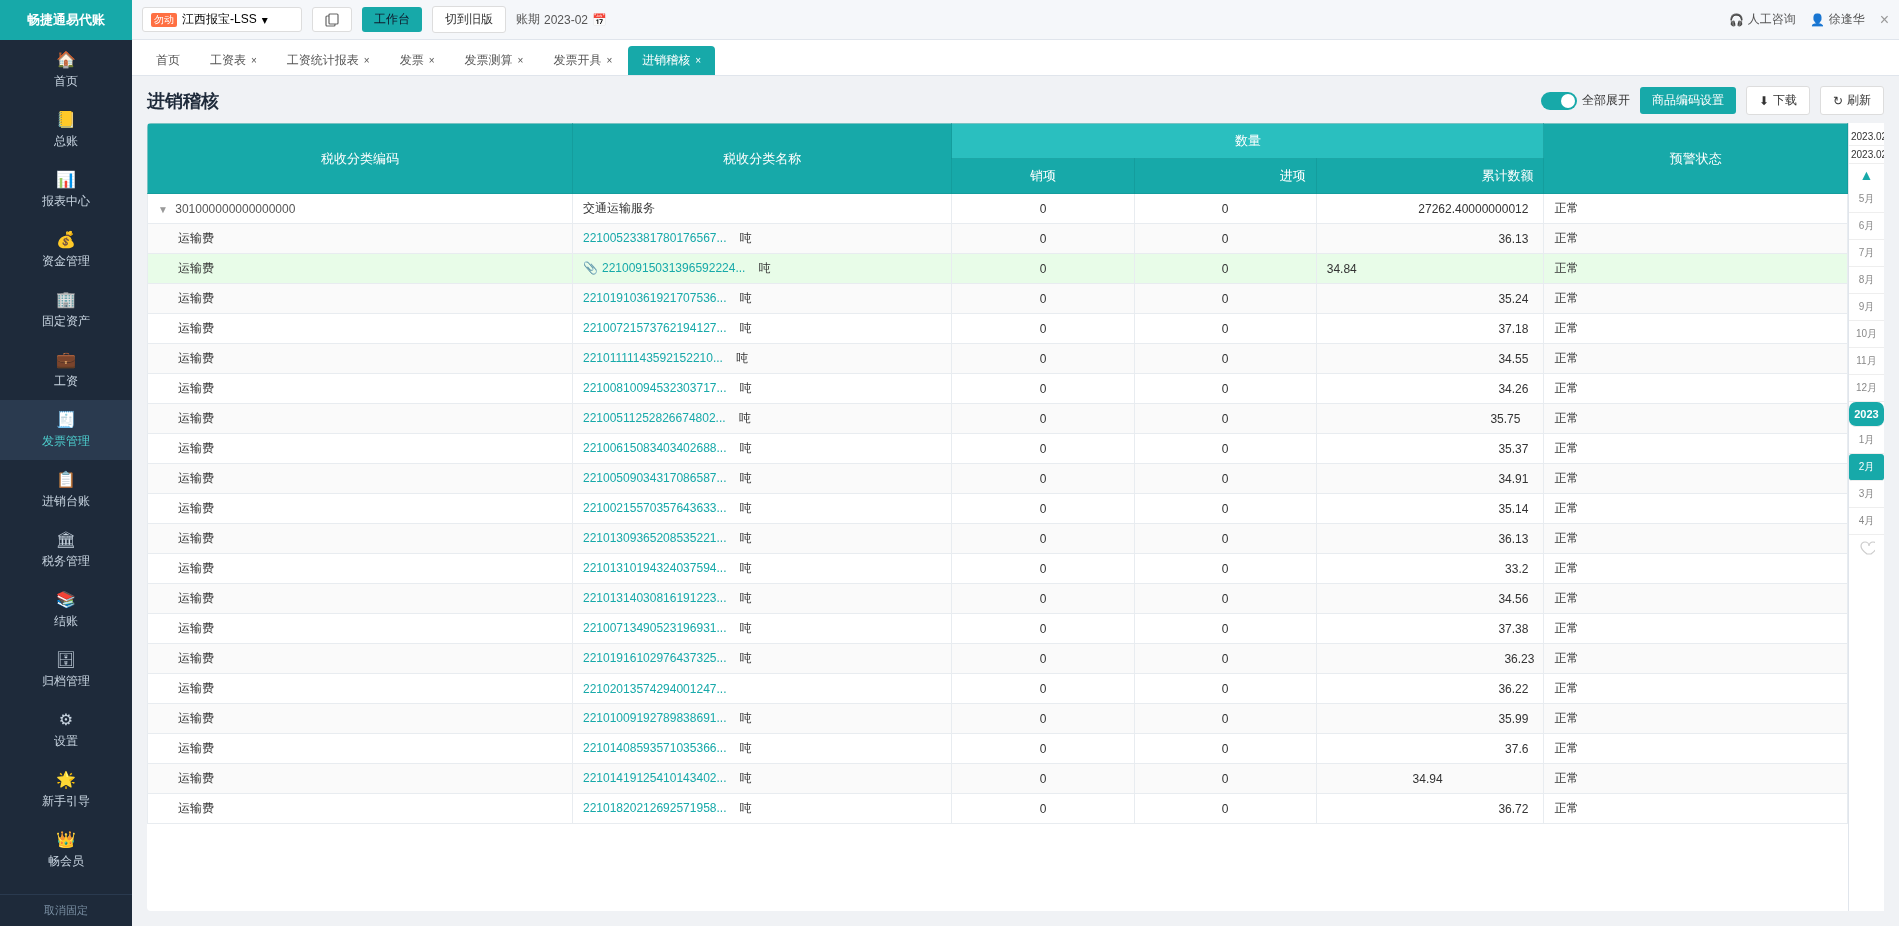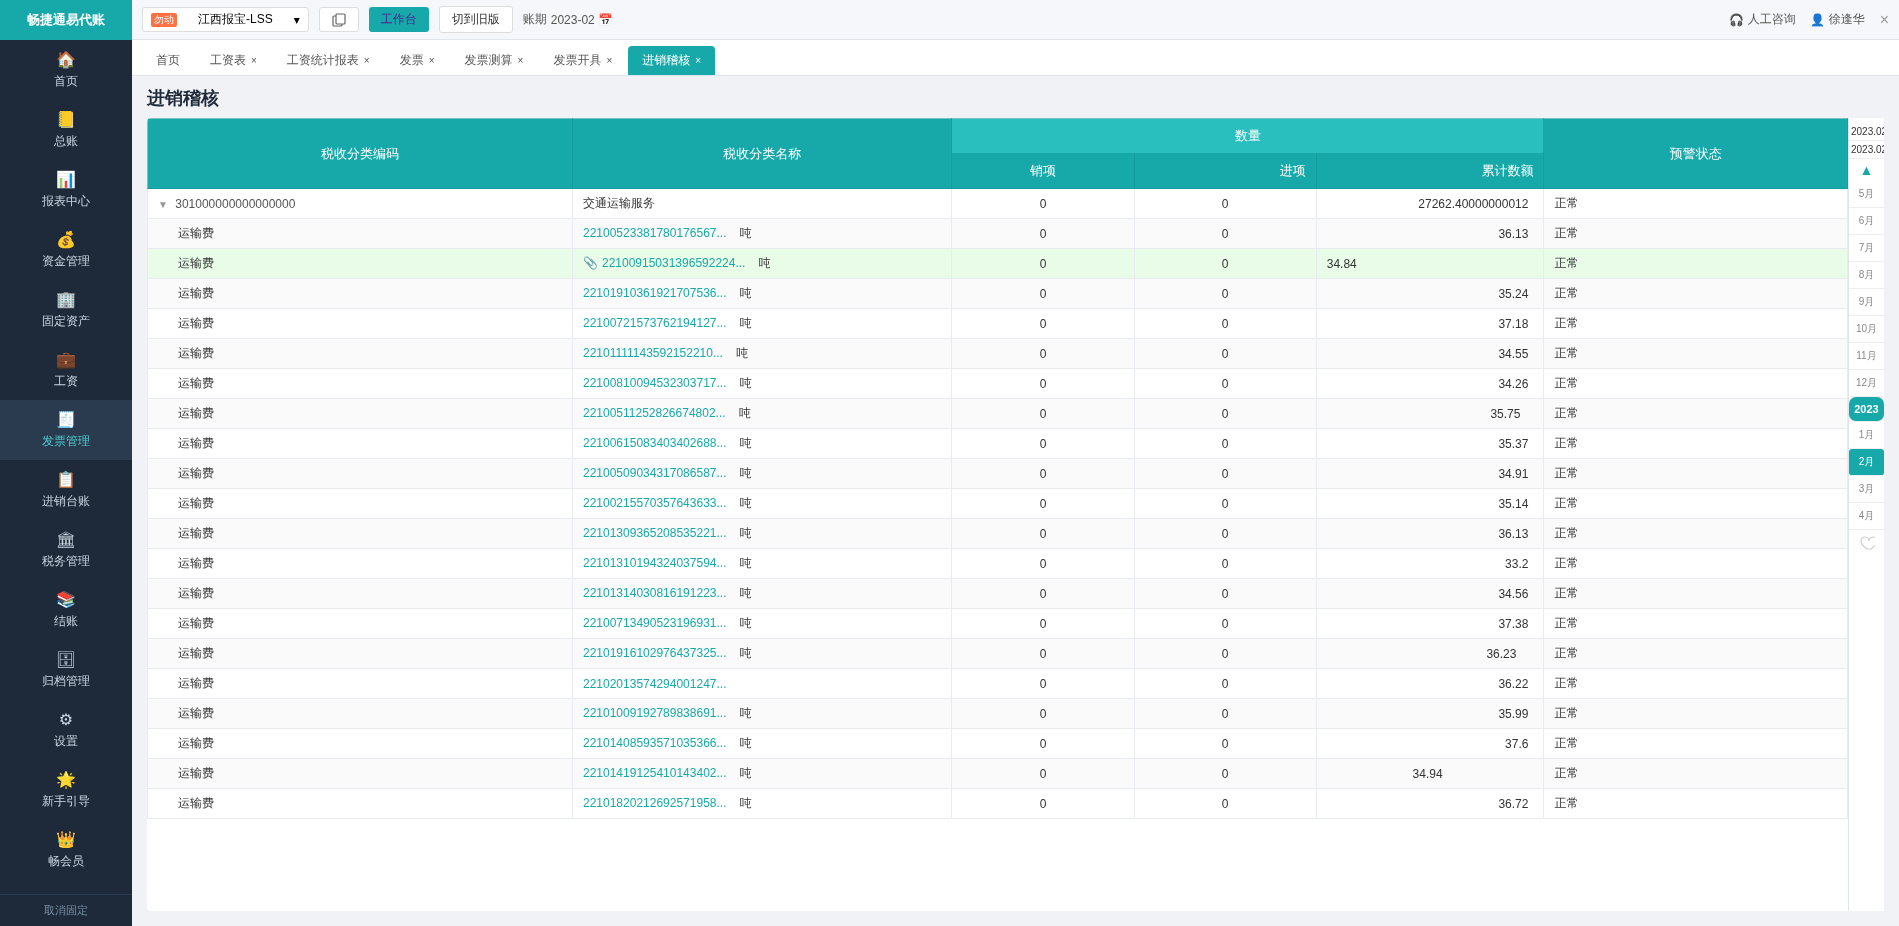--- a/index.html
+++ b/index.html
@@ -72,33 +72,33 @@
     }
     .company-selector {
       display: flex;
       align-items: center;
       background: white;
       border: 1px solid #ddd;
       border-radius: 3px;
       padding: 3px 8px;
       font-size: 12px;
       cursor: pointer;
-      gap: 21px;
+      gap: 5px;
       min-width: 160px;
     }
     .company-tag {
       background: #ff7043;
       color: white;
       border-radius: 2px;
       padding: 0 3px;
       font-size: 10px;
     }
     .topbar-btn {
       background: #17a9a9;
-      color: #4c1d95;
+      color: #0f172a;
       border: none;
       border-radius: 3px;
       padding: 4px 12px;
       font-size: 12px;
       cursor: pointer;
     }
     .topbar-btn-outline {
       background: white;
       color: #333;
       border: 1px solid #ddd;
@@ -440,20 +440,35 @@
     <div class="tab active">
       <span>进销稽核</span>
       <span class="tab-close">×</span>
     </div>
   </div>
 
   <div class="page-content">
 
     <div class="page-header">
       <h2 class="page-title">进销稽核</h2>
+      <div class="header-actions">
+        <div class="toggle-all">
+          <div class="toggle-switch"></div>
+          <span>全部展开</span>
+        </div>
+        <button class="btn-primary">商品编码设置</button>
+        <button class="btn-default">
+          <span>⬇</span>
+          <span>下载</span>
+        </button>
+        <button class="btn-default">
+          <span>↻</span>
+          <span>刷新</span>
+        </button>
+      </div>
     </div>
 
     <div style="display:flex; flex:1; overflow:hidden; margin: 0 15px 15px; gap:0;">
 
       <div class="table-container" style="flex:1; margin:0; border-radius:4px 0 0 4px;">
         <table>
           <thead>
             <tr>
               <th rowspan="2" style="width:280px;">税收分类编码</th>
               <th rowspan="2" style="width:250px;">税收分类名称</th>
@@ -633,21 +648,21 @@
       <td>正常</td>
     </tr>
               <tr>
       <td style="padding-left:30px;">运输费</td>
       <td style="color:#17a9a9; cursor:pointer;">
         22101916102976437325...
         <span style="margin-left:10px; color:#333;">吨</span>
       </td>
       <td style="text-align:center;">0</td>
       <td style="text-align:center;">0</td>
-      <td style="text-align:right; padding-right:27px;">36.23</td>
+      <td style="text-align:right; padding-right:9px;">36.23</td>
       <td>正常</td>
     </tr>
               <tr>
       <td style="padding-left:30px;">运输费</td>
       <td style="color:#17a9a9; cursor:pointer;">
         22102013574294001247...
         
       </td>
       <td style="text-align:center;">0</td>
       <td style="text-align:center;">0</td>

